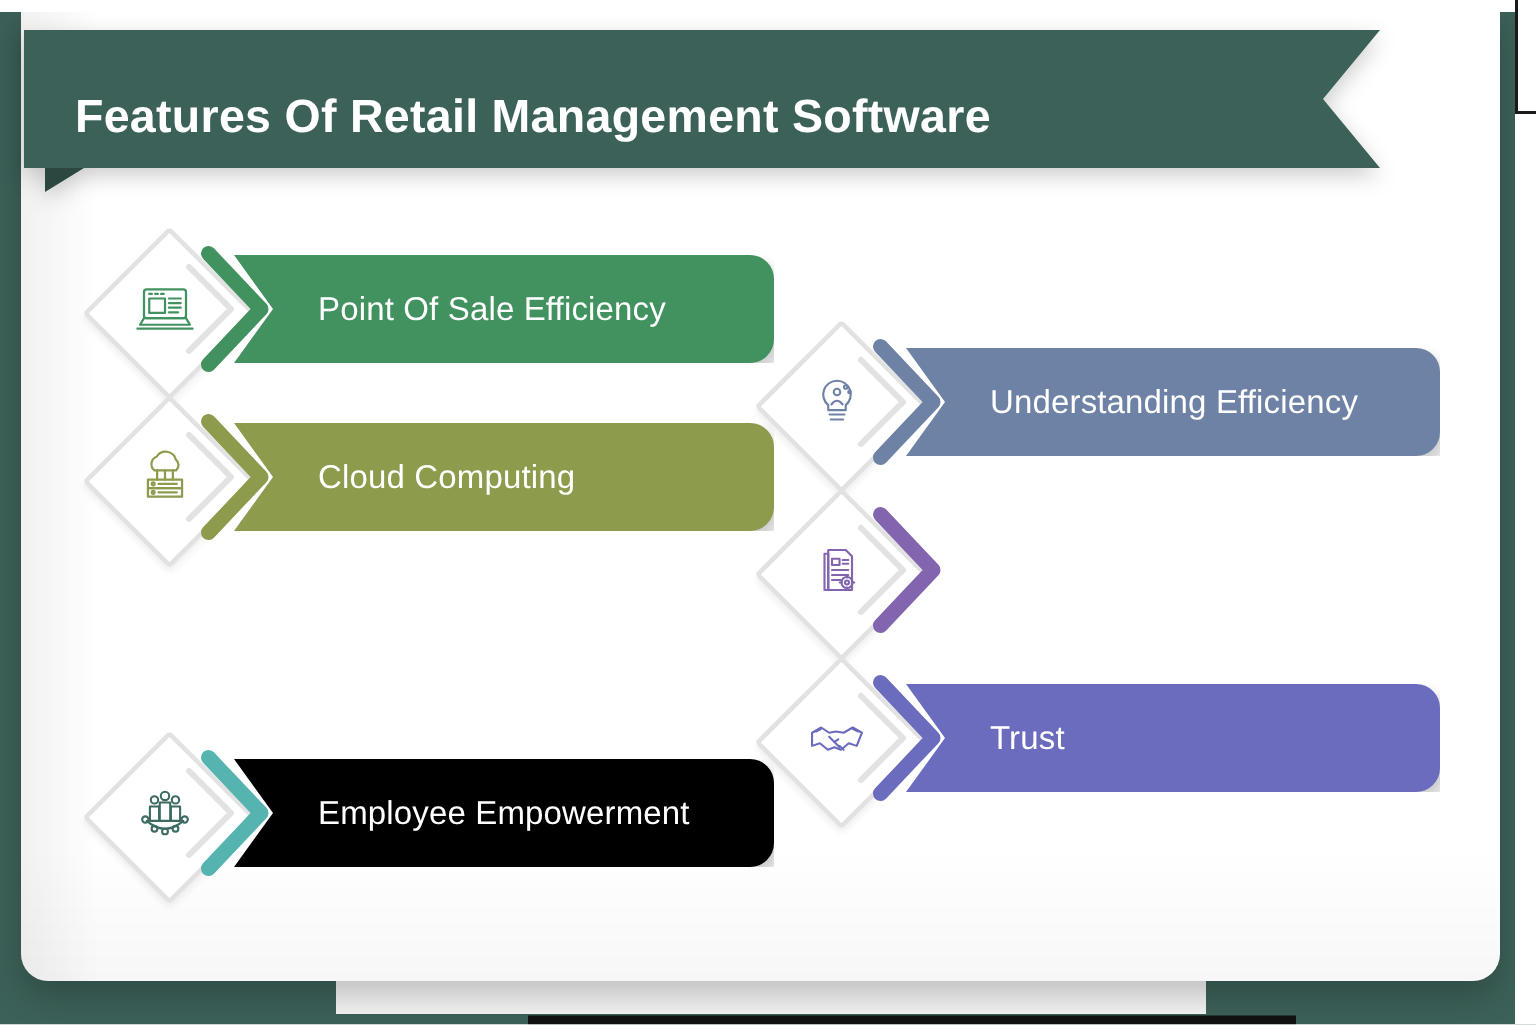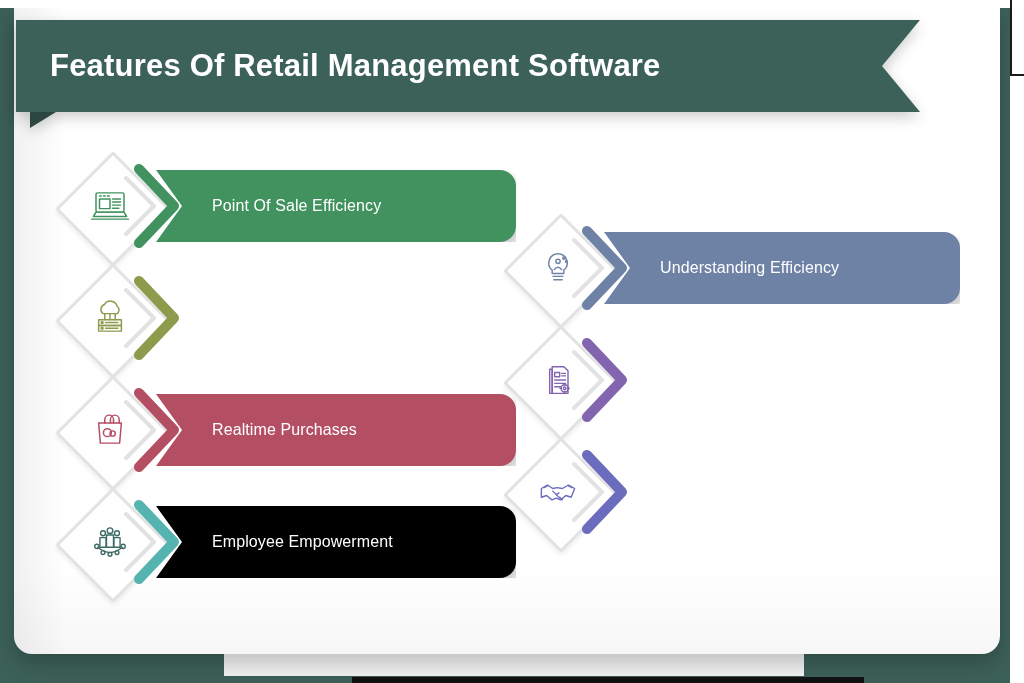--- a/index.html
+++ b/index.html
@@ -112,21 +112,21 @@
     left: 14px;
     top: 92px;
     width: 26px;
     height: 16px;
     background: #2b4740;
     clip-path: polygon(0 0, 100% 0, 0 100%);
   }
   .ribbon-title {
     position: absolute;
     left: 34px;
-    top: 0;
+    top: 12px;
     height: 92px;
     display: flex;
     align-items: center;
     color: #ffffff;
     font-size: 31px;
     font-weight: bold;
     letter-spacing: .2px;
     white-space: nowrap;
     z-index: 3;
   }
@@ -194,21 +194,21 @@
     box-shadow: 4px 6px 9px rgba(0,0,0,.20);
     display: flex;
     align-items: center;
     z-index: 3;
     clip-path: polygon(0 0, 100% 0, 100% 100%, 0 100%, 26px 50%);
   }
   .col-left .bar  { left: 84px; width: 360px; }
   .col-right .bar { left: 84px; width: 356px; }
   .bar-label {
     color: #ffffff;
-    font-size: 16px;
+    font-size: 22px;
     font-weight: normal;
     padding-left: 56px;
     white-space: nowrap;
     letter-spacing: .1px;
   }
 </style>
 </head>
 <body>
 
 <div id="slide">
@@ -266,43 +266,25 @@
         <line x1="19" y1="29.2" x2="33" y2="29.2"></line>
         <line x1="19" y1="35.7" x2="33" y2="35.7"></line>
       </svg>
     </div>
     <svg class="chev-ghost" viewBox="0 0 42 68" fill="none" stroke="#e2e2e2" stroke-width="4" stroke-linecap="round" stroke-linejoin="round">
       <polyline points="6,6 34,34 6,62"></polyline>
     </svg>
     <svg class="chev" viewBox="0 0 52 88" fill="none" stroke="#8C9B4C" stroke-width="10" stroke-linecap="round" stroke-linejoin="round">
       <polyline points="7,7 42,44 7,81"></polyline>
     </svg>
-  </div>
-
-  <div class="row col-left" style="top:378px;">
-    <div class="diamond"></div>
-    <div class="icon-holder">
-      <svg width="42" height="42" viewBox="0 0 48 48" fill="none" stroke="#B44E63" stroke-width="1.7" stroke-linecap="round" stroke-linejoin="round">
-        <path d="M11 16 h26 l-2 23 h-22 Z"></path>
-        <path d="M18 16 v-4 a5 5 0 0 1 10 0 v4"></path>
-        <path d="M24.5 16 v-4 a5 5 0 0 1 10 0 v4"></path>
-        <circle cx="21" cy="27" r="4.5"></circle>
-        <circle cx="27" cy="28" r="3"></circle>
-      </svg>
-    </div>
-    <svg class="chev-ghost" viewBox="0 0 42 68" fill="none" stroke="#e2e2e2" stroke-width="4" stroke-linecap="round" stroke-linejoin="round">
-      <polyline points="6,6 34,34 6,62"></polyline>
-    </svg>
-    <svg class="chev" viewBox="0 0 52 88" fill="none" stroke="#B44E63" stroke-width="10" stroke-linecap="round" stroke-linejoin="round">
-      <polyline points="7,7 42,44 7,81"></polyline>
-    </svg>
-    <div class="bar" style="background:#B44E63;">
-      <span class="bar-label">Realtime Purchases</span>
-    </div>
-  </div>
+    <div class="bar" style="background:#8C9B4C;">
+      <span class="bar-label">Cloud Computing</span>
+    </div>
+  </div>
+
 
   <div class="row col-left" style="top:490px;">
     <div class="diamond"></div>
     <div class="icon-holder">
       <svg width="42" height="42" viewBox="0 0 48 48" fill="none" stroke="#3D6B63" stroke-width="1.6" stroke-linecap="round" stroke-linejoin="round">
         <circle cx="24" cy="11" r="3.2"></circle>
         <path d="M20 16 h8 v14 h-8 Z"></path>
         <circle cx="16" cy="14" r="2.8"></circle>
         <path d="M12.5 19 h7 v11 h-7 Z"></path>
         <circle cx="32" cy="14" r="2.8"></circle>
@@ -389,20 +371,23 @@
         <line x1="8" y1="19" x2="12" y2="17"></line>
         <line x1="40" y1="19" x2="36" y2="17"></line>
       </svg>
     </div>
     <svg class="chev-ghost" viewBox="0 0 42 68" fill="none" stroke="#e2e2e2" stroke-width="4" stroke-linecap="round" stroke-linejoin="round">
       <polyline points="6,6 34,34 6,62"></polyline>
     </svg>
     <svg class="chev" viewBox="0 0 52 88" fill="none" stroke="#6C6CBE" stroke-width="10" stroke-linecap="round" stroke-linejoin="round">
       <polyline points="7,7 42,44 7,81"></polyline>
     </svg>
+    <div class="bar" style="background:#6C6CBE;">
+      <span class="bar-label">Trust</span>
+    </div>
   </div>
 
   <div class="canvas-top-strip"></div>
   <div class="canvas-right-strip"></div>
   <div class="canvas-right-rule"></div>
   <div class="canvas-bottom-rule"></div>
 
 </div>
 
 </body></html>

